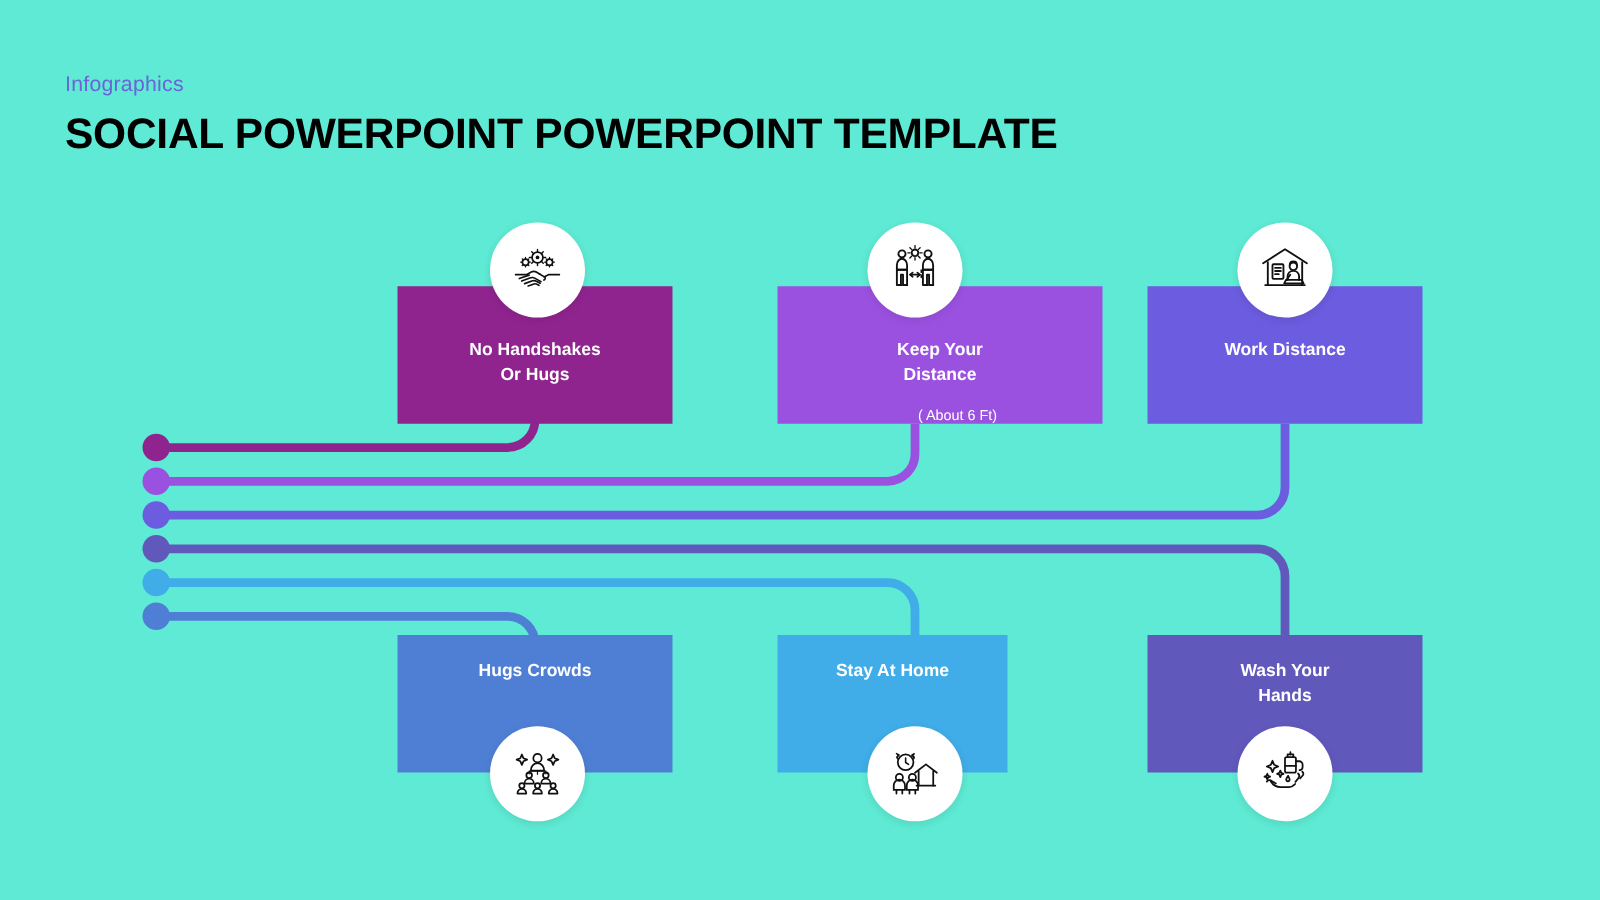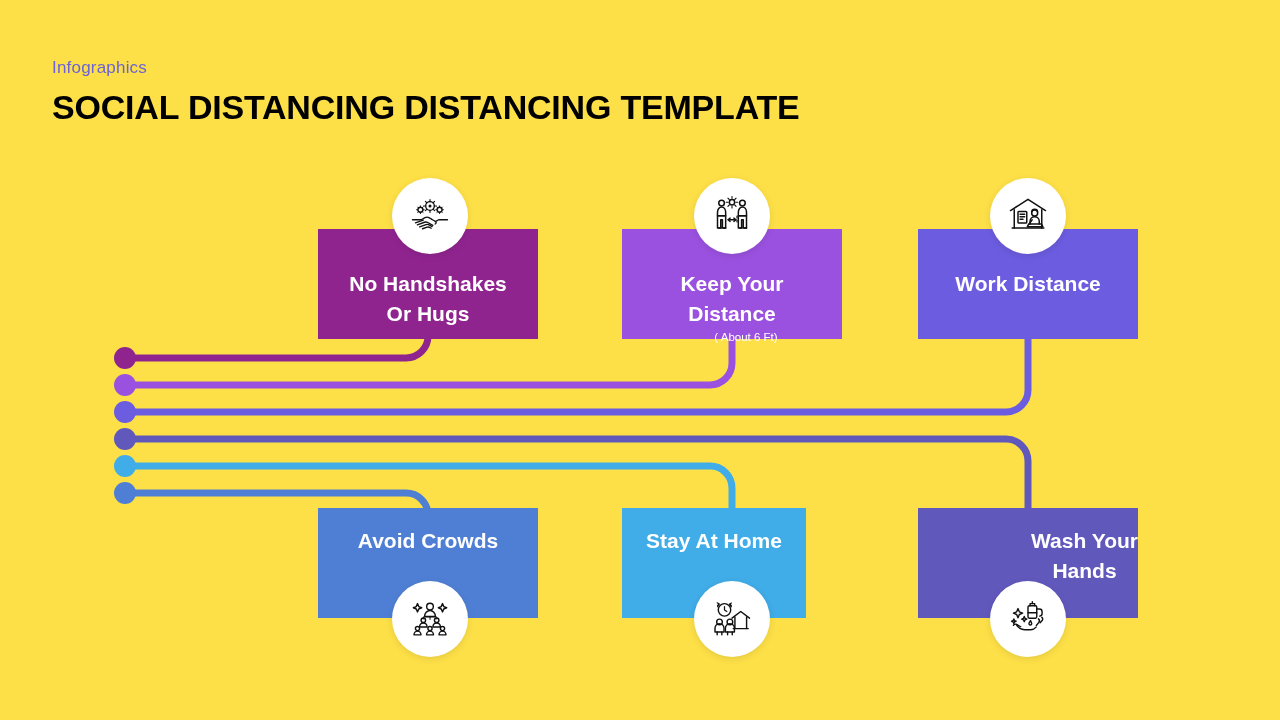--- a/index.html
+++ b/index.html
@@ -12,21 +12,21 @@
     height: 720px;
     font-family: "Liberation Sans", sans-serif;
     position: relative;
     overflow: hidden;
   }
   #slide {
     position: absolute;
     left: 0; top: 0;
     width: 1280px;
     height: 720px;
-    background: #fde047;
+    background: #5eead4;
   }
 
   
   #eyebrow {
     position: absolute;
     left: 52px;
     top: 58px;
     font-size: 17px;
     color: #6b63d6;
     letter-spacing: .2px;
@@ -66,21 +66,21 @@
     box-sizing: border-box;
     display: flex;
     flex-direction: column;
     align-items: center;
     color: #ffffff;
   }
   .card.top    { justify-content: flex-start; padding-top: 40px; }
   .card.bottom { justify-content: flex-start; padding-top: 18px; }
 
   .card-title {
-    font-size: 21px;
+    font-size: 14px;
     font-weight: bold;
     line-height: 1.45;
     text-align: center;
     color: #ffffff;
     white-space: pre-line;
   }
   .card-sub {
     font-size: 11.5px;
     font-weight: normal;
     text-align: center;
@@ -102,21 +102,21 @@
     justify-content: center;
   }
   .bubble svg { display: block; }
 </style>
 </head>
 <body>
 
 <div id="slide">
 
   <div id="eyebrow">Infographics</div>
-  <div id="slide-title">SOCIAL DISTANCING DISTANCING TEMPLATE</div>
+  <div id="slide-title">SOCIAL POWERPOINT POWERPOINT TEMPLATE</div>
 
   <div id="diagram">
     <svg id="connectors" viewBox="0 0 1280 720" width="1280" height="720">
         <g>
           <path d="M 125 358 L 406 358 A 22 22 0 0 0 428 336 L 428 339" fill="none" stroke="#90248f" stroke-width="7" stroke-linecap="butt"></path>
           <circle cx="125" cy="358" r="11" fill="#90248f"></circle>
         </g>
         <g>
           <path d="M 125 385 L 710 385 A 22 22 0 0 0 732 363 L 732 339" fill="none" stroke="#9b51e0" stroke-width="7" stroke-linecap="butt"></path>
           <circle cx="125" cy="385" r="11" fill="#9b51e0"></circle>
@@ -136,35 +136,35 @@
         <g>
           <path d="M 125 493 L 406 493 A 22 22 0 0 1 428 515 L 428 508" fill="none" stroke="#4f7fd4" stroke-width="7" stroke-linecap="butt"></path>
           <circle cx="125" cy="493" r="11" fill="#4f7fd4"></circle>
         </g>
       </svg>
     <div id="cards-layer">
         <div class="card top" style="left: 318px; top: 229px; width: 220px; height: 110px; background: rgb(144, 36, 143);">
           <div class="card-title">No Handshakes
 Or Hugs</div>
         </div>
-        <div class="card top" style="left: 622px; top: 229px; width: 220px; height: 110px; background: rgb(155, 81, 224);">
+        <div class="card top" style="left: 622px; top: 229px; width: 260px; height: 110px; background: rgb(155, 81, 224); justify-content: space-between;">
           <div class="card-title">Keep Your
 Distance</div>
           <div class="card-sub">( About 6 Ft)</div>
         </div>
         <div class="card top" style="left: 918px; top: 229px; width: 220px; height: 110px; background: rgb(108, 92, 224);">
           <div class="card-title">Work Distance</div>
         </div>
         <div class="card bottom" style="left: 318px; top: 508px; width: 220px; height: 110px; background: rgb(79, 127, 212);">
-          <div class="card-title">Avoid Crowds</div>
+          <div class="card-title">Hugs Crowds</div>
         </div>
         <div class="card bottom" style="left: 622px; top: 508px; width: 184px; height: 110px; background: rgb(64, 172, 232);">
           <div class="card-title">Stay At Home</div>
         </div>
-        <div class="card bottom" style="left: 918px; top: 508px; width: 220px; height: 110px; background: rgb(97, 88, 188); align-items: flex-end;">
+        <div class="card bottom" style="left: 918px; top: 508px; width: 220px; height: 110px; background: rgb(97, 88, 188);">
           <div class="card-title">Wash Your
 Hands</div>
         </div>
       </div>
     <div id="bubbles-layer">
         <div class="bubble" style="left: 392px; top: 178px;">
           <svg width="40" height="40" viewBox="0 0 48 48">
     <g fill="none" stroke="#111" stroke-width="1.6" stroke-linecap="round" stroke-linejoin="round">
       <circle cx="24" cy="12" r="5.2"></circle>
       <g stroke-width="1.4">

